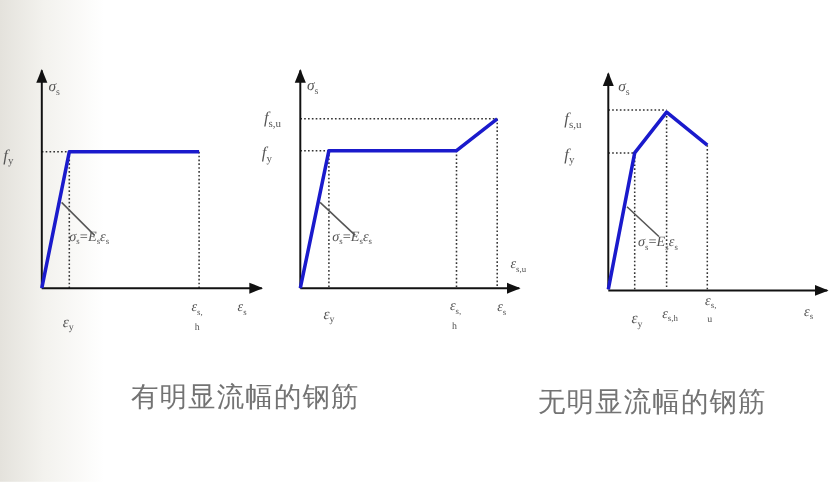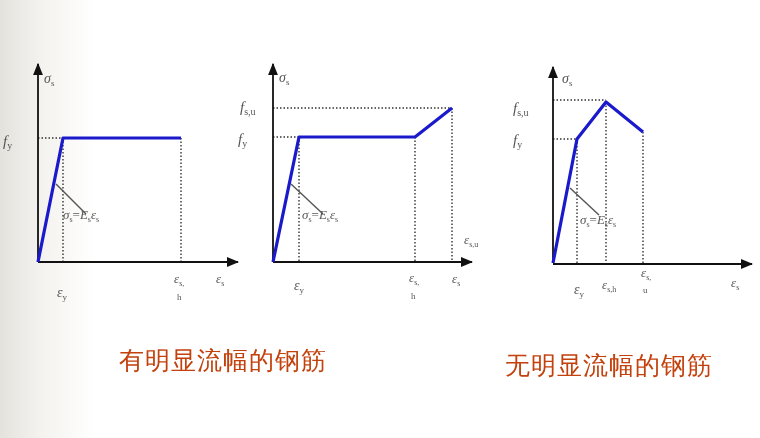--- a/index.html
+++ b/index.html
@@ -6,21 +6,21 @@
   body {
     width: 760px; height: 438px; overflow: hidden; position: relative;
     background: linear-gradient(to right, #e4e2dc 0px, #f3f2ee 40px, #ffffff 95px, #ffffff 100%);
     font-family: "Liberation Serif", "DejaVu Serif", serif;
   }
   svg.diagram { position: absolute; left: 0; top: 0; width: 760px; height: 438px; }
   .lbl { font-family: "Liberation Serif", "DejaVu Serif", serif; fill: #555; }
   .it { font-style: italic; }
   .caption {
     position: absolute; font-family: "DejaVu Serif", "Liberation Serif", serif;
-    font-size: 25px; color: #c2410c; letter-spacing: 1px; white-space: nowrap;
+    font-size: 25px; color: #737373; letter-spacing: 1px; white-space: nowrap;
   }
 </style>
 </head>
 <body>
 
 <svg class="diagram" viewBox="0 0 760 438" xmlns="http://www.w3.org/2000/svg">
   <defs>
     <marker id="arr" viewBox="0 0 10 10" refX="9" refY="5" markerWidth="7" markerHeight="7" orient="auto-start-reverse">
       <path d="M0,1 L10,5 L0,9 z" fill="#111"></path>
     </marker>
@@ -91,13 +91,13 @@
     <text class="lbl" x="580" y="224" font-size="13"><tspan class="it">σ</tspan><tspan font-size="8" dy="3">s</tspan><tspan dy="-3">=</tspan><tspan class="it">E</tspan><tspan font-size="8" dy="3">s</tspan><tspan class="it" dy="-3">ε</tspan><tspan font-size="8" dy="3">s</tspan></text>
     <text class="lbl it" x="574" y="294" font-size="14"><tspan>ε</tspan><tspan font-size="9" dy="3" font-style="normal">y</tspan></text>
     <text class="lbl it" x="602" y="289" font-size="13"><tspan>ε</tspan><tspan font-size="8" dy="3" font-style="normal">s,h</tspan></text>
     <text class="lbl it" x="641" y="277" font-size="13"><tspan>ε</tspan><tspan font-size="8" dy="3" font-style="normal">s,</tspan></text>
     <text class="lbl" x="643" y="293" font-size="9">u</text>
     <text class="lbl it" x="731" y="287" font-size="13"><tspan>ε</tspan><tspan font-size="8" dy="3" font-style="normal">s</tspan></text>
   </g>
 </svg>
 
 <div class="caption" style="left:119px; top:344px;">有明显流幅的钢筋</div>
-<div class="caption" style="left:505px; top:349px;">无明显流幅的钢筋</div>
+<div class="caption" style="left:489px; top:349px;">无明显流幅的钢筋</div>
 
 </body></html>

